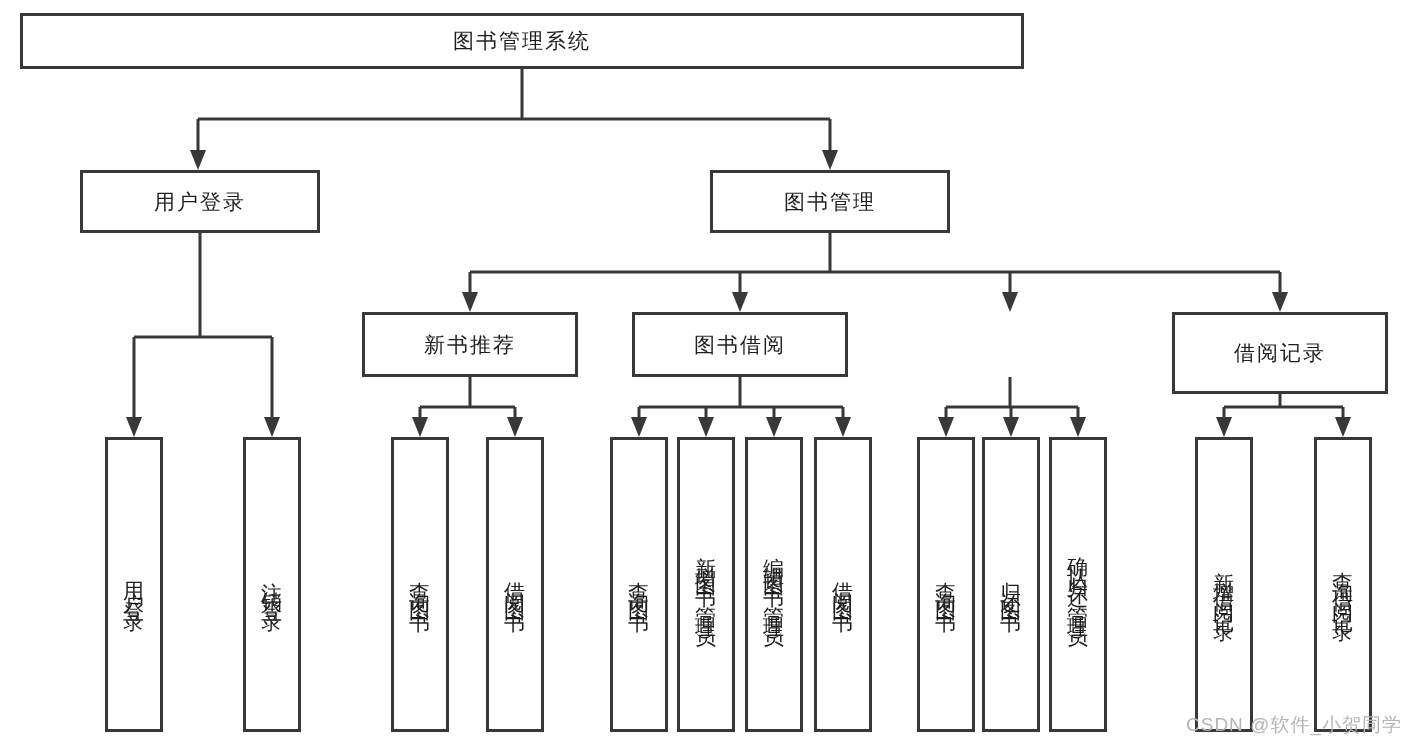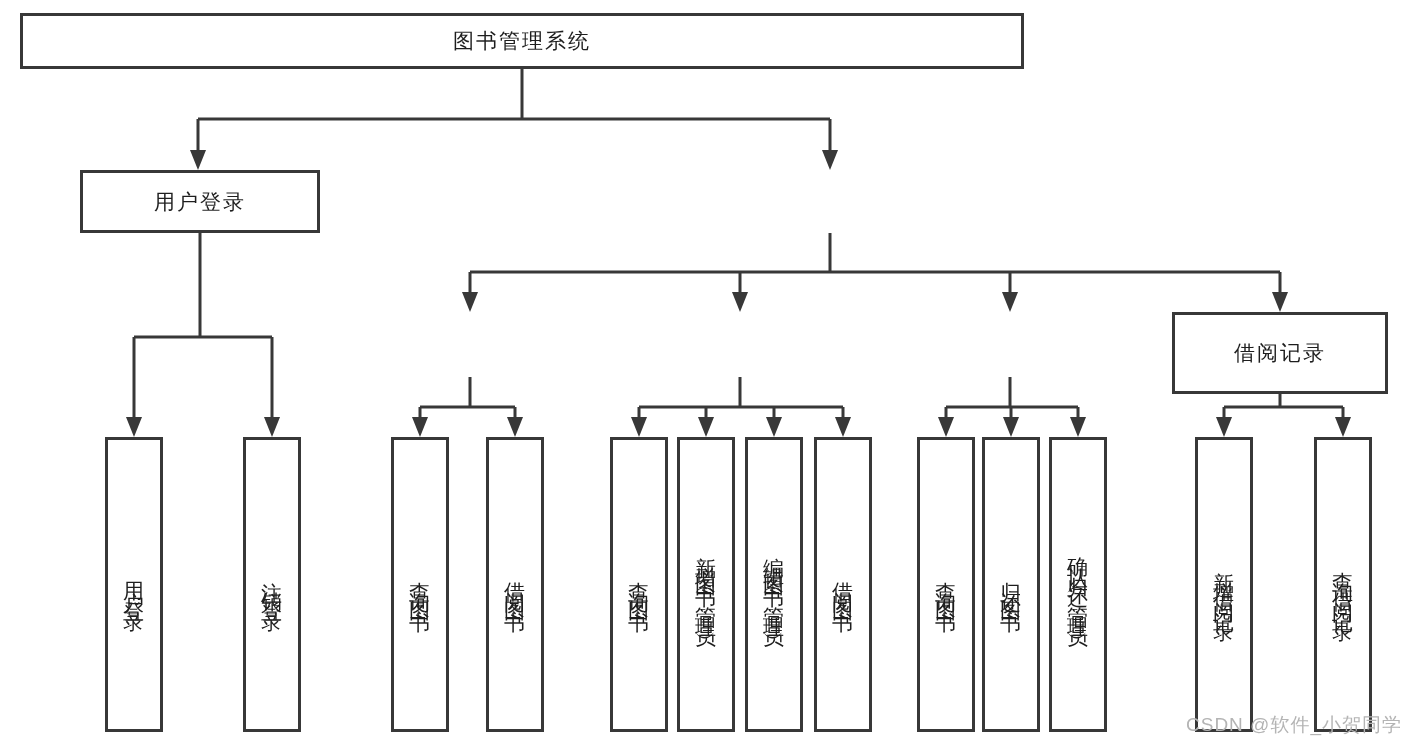--- a/index.html
+++ b/index.html
@@ -82,21 +82,24 @@
       <polygon points="1003,417 1019,417 1011,437"></polygon>
       <polygon points="1070,417 1086,417 1078,437"></polygon>
       <polygon points="1216,417 1232,417 1224,437"></polygon>
       <polygon points="1335,417 1351,417 1343,437"></polygon>
     </g>
   </svg>
 
   <div class="box h" style="left:20px; top:13px; width:1004px; height:56px;">图书管理系统</div>
 
   <div class="box h" style="left:80px; top:170px; width:240px; height:63px;">用户登录</div>
+  <div class="box h" style="left:710px; top:170px; width:240px; height:63px;">图书管理</div>
 
+  <div class="box h" style="left:362px; top:312px; width:216px; height:65px;">新书推荐</div>
+  <div class="box h" style="left:632px; top:312px; width:216px; height:65px;">图书借阅</div>
   <div class="box h" style="left:1172px; top:312px; width:216px; height:82px;">借阅记录</div>
 
   <div class="box v" style="left:105px; top:437px; width:58px; height:295px;">用户登录</div>
   <div class="box v" style="left:243px; top:437px; width:58px; height:295px;">注销登录</div>
 
   <div class="box v" style="left:391px; top:437px; width:58px; height:295px;">查询图书</div>
   <div class="box v" style="left:486px; top:437px; width:58px; height:295px;">借阅图书</div>
 
   <div class="box v" style="left:610px; top:437px; width:58px; height:295px;">查询图书</div>
   <div class="box v" style="left:677px; top:437px; width:58px; height:295px;">新增图书（管理员）</div>

